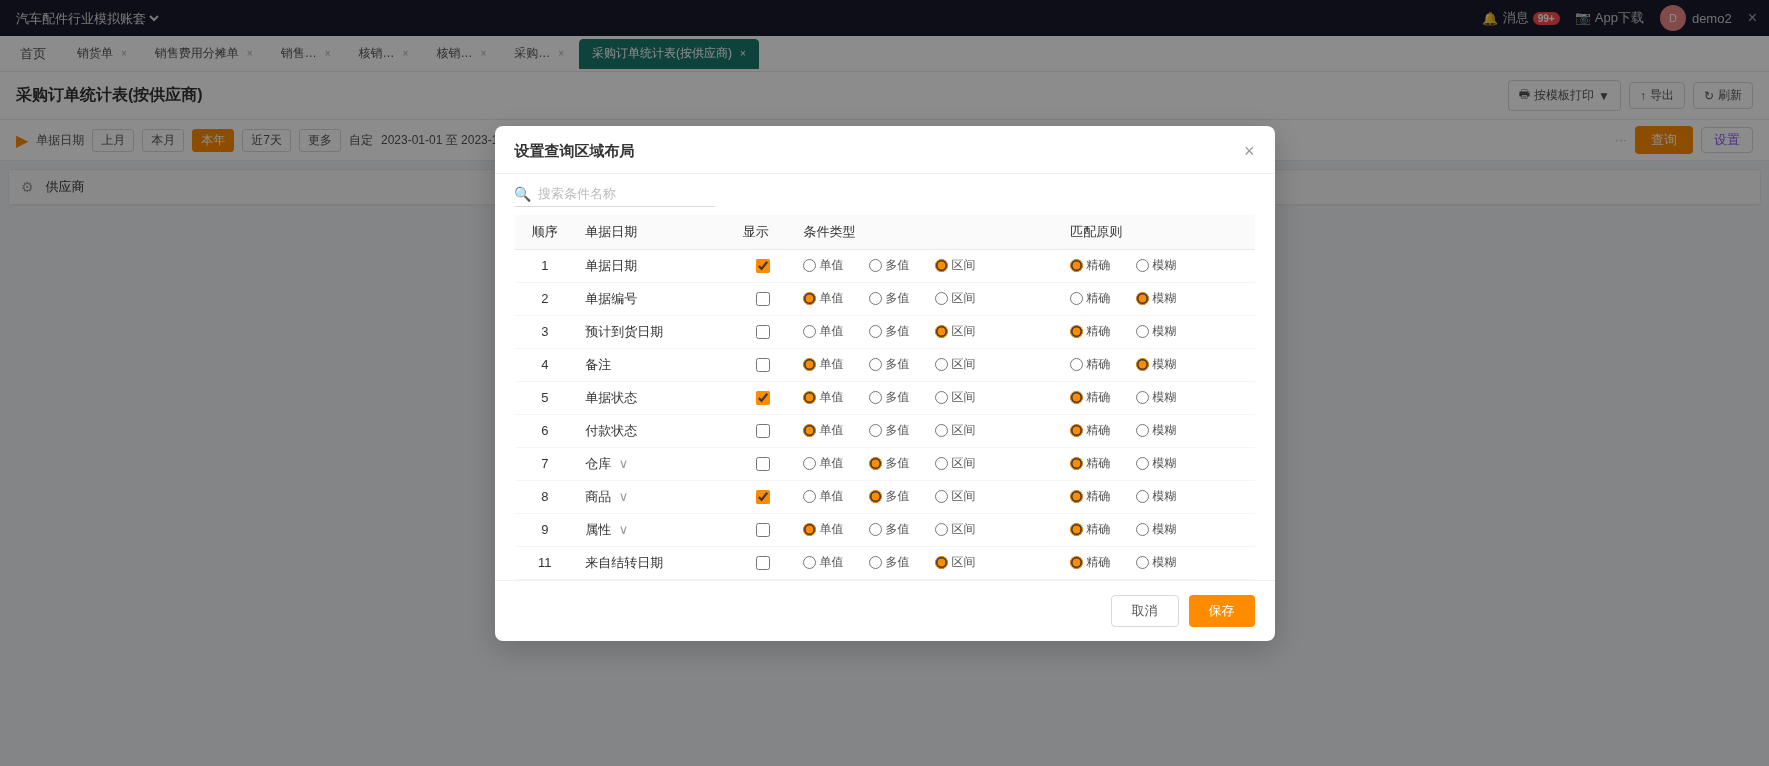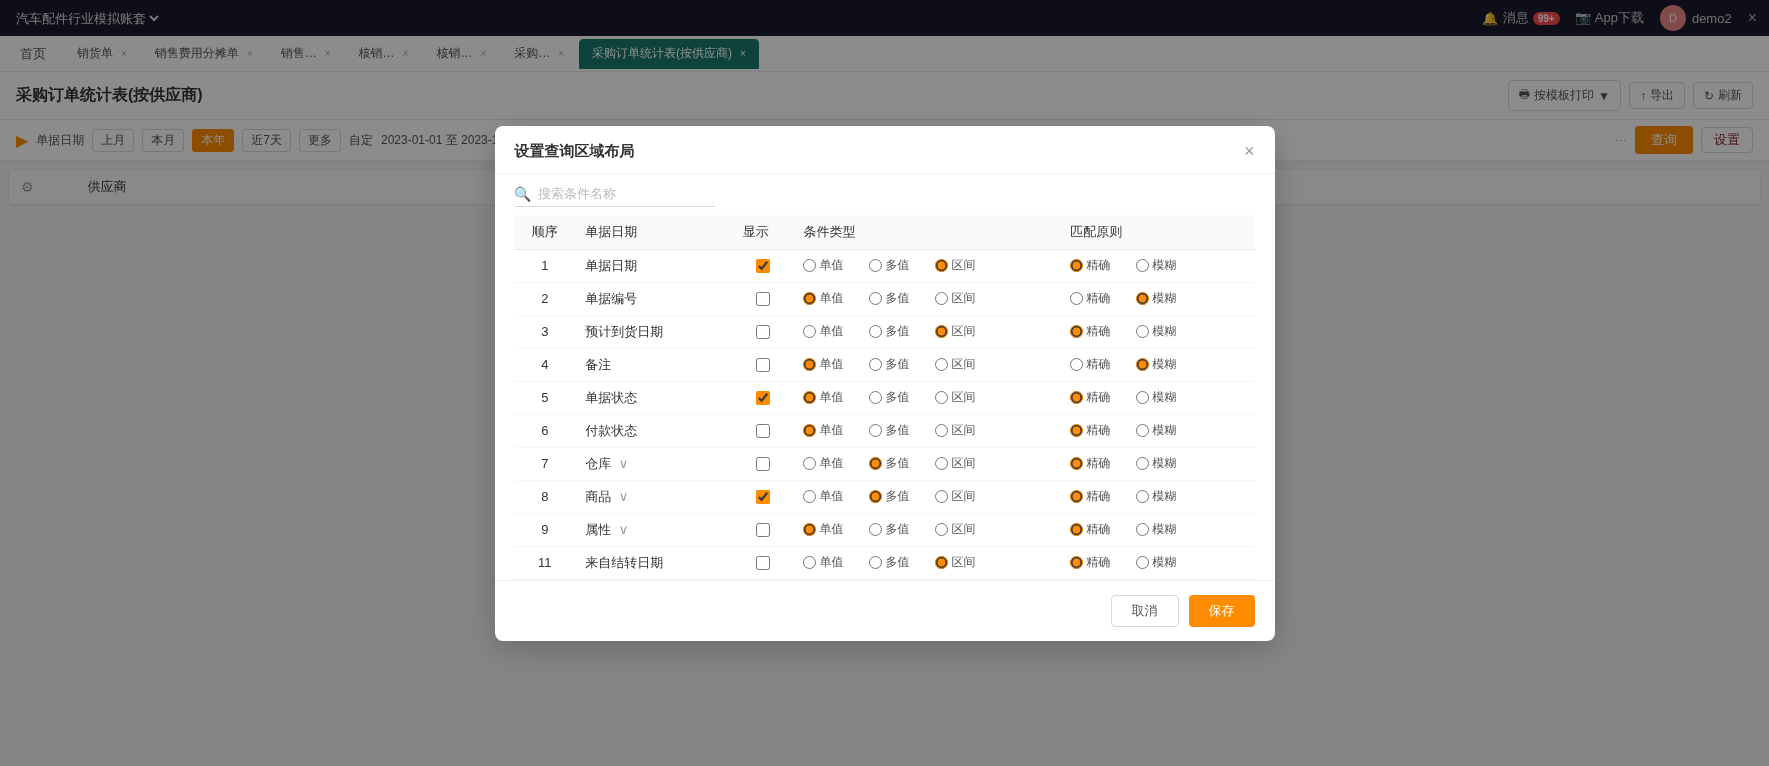--- a/index.html
+++ b/index.html
@@ -108,21 +108,21 @@
       background: #ff8c00;
       color: #fff;
       border: none;
       padding: 5px 16px;
       border-radius: 4px;
       cursor: pointer;
       font-size: 13px;
     }
     .btn-settings {
       background: #fff;
-      color: #7f1d1d;
+      color: #8b5cf6;
       border: 1px solid #d9d9d9;
       padding: 3px 12px;
       border-radius: 4px;
       cursor: pointer;
       font-size: 13px;
     }
 
     
     .table-area {
       background: #fff;
@@ -131,21 +131,21 @@
       border-radius: 4px;
     }
     .table-header-row {
       display: flex;
       align-items: center;
       padding: 8px 12px;
       background: #fafafa;
       border-bottom: 1px solid #e8e8e8;
     }
     .gear-icon { color: #999; font-size: 14px; margin-right: 12px; }
-    .col-header { font-size: 13px; color: #333; font-weight: 500; flex: 1; margin-left: 42px; }
+    .col-header { font-size: 13px; color: #333; font-weight: 500; flex: 1; }
 
     
     .overlay {
       position: fixed;
       top: 0; left: 0; right: 0; bottom: 0;
       background: rgba(0,0,0,0.45);
       z-index: 100;
       display: flex;
       align-items: center;
       justify-content: center;

